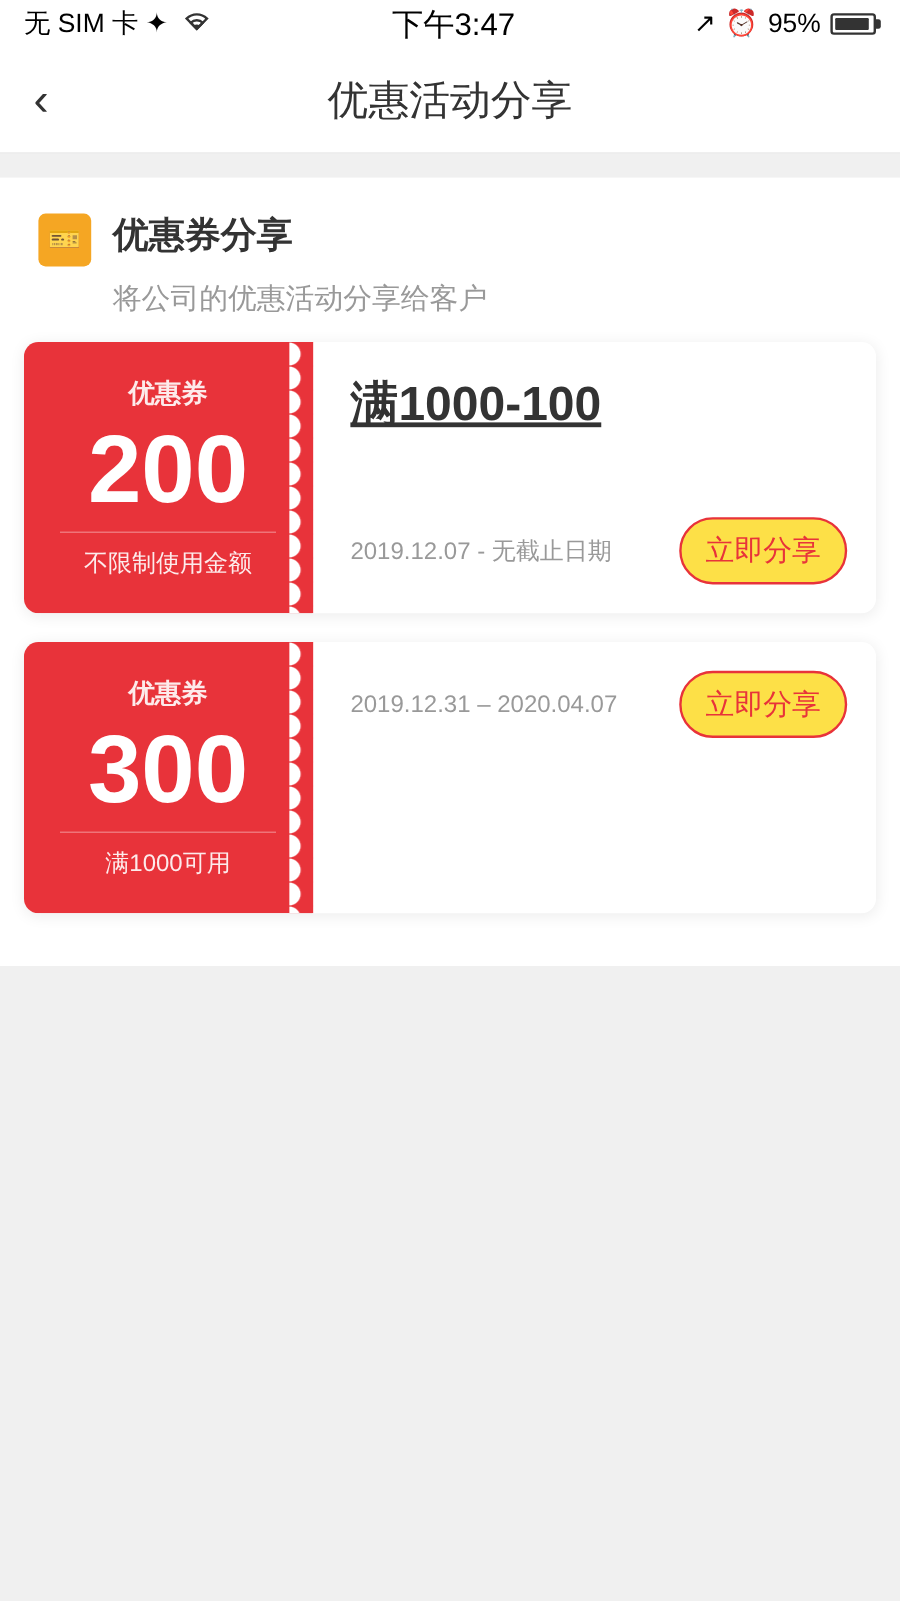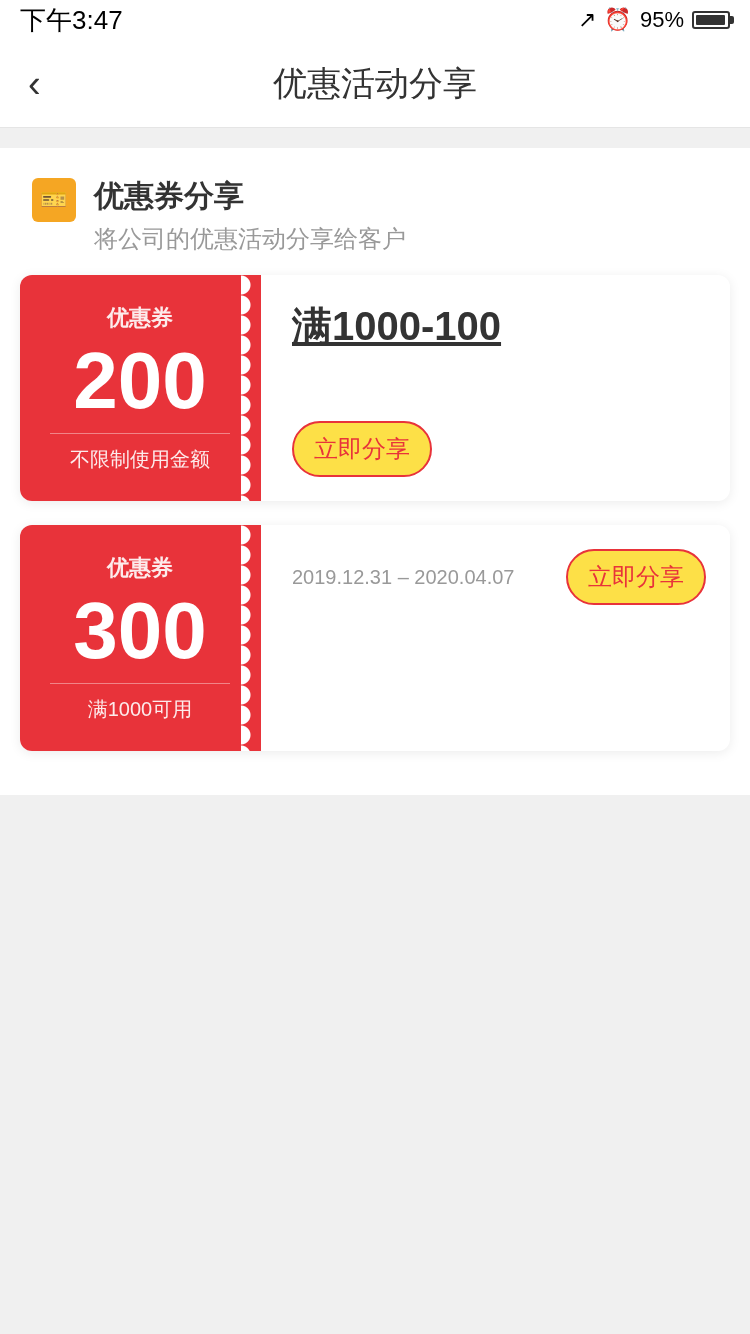--- a/index.html
+++ b/index.html
@@ -122,21 +122,21 @@
       display: flex;
       align-items: center;
       justify-content: center;
       color: #fff;
       font-size: 22px;
     }
     .section-text h2 {
       font-size: 30px;
       font-weight: 600;
       color: #333;
-      margin-bottom: 6px;
+      margin-bottom: 16px;
     }
     .section-text p {
       font-size: 24px;
       color: #999;
     }
 
     
     .coupon-list {
       background: #fff;
       padding: 0 20px 20px;
@@ -262,20 +262,30 @@
     
     .bottom-space {
       height: 600px;
       background: #f0f0f0;
     }
   </style>
 </head>
 <body>
 
 <div class="status-bar">
+  <div class="status-left">
+    <span>无 SIM 卡 ✦</span>
+    <span>
+      <svg width="28" height="22" viewBox="0 0 28 22">
+        <path d="M14 18l2.5-2.5a3.5 3.5 0 0 0-5 0L14 18z" fill="#333"></path>
+        <path d="M14 18L9 13a7 7 0 0 1 10 0L14 18z" fill="none" stroke="#333" stroke-width="2"></path>
+        <path d="M14 18L5.5 9.5a12 12 0 0 1 17 0L14 18z" fill="none" stroke="#333" stroke-width="2"></path>
+      </svg>
+    </span>
+  </div>
   <div class="status-center">下午3:47</div>
   <div class="status-right">
     <span>↗</span>
     <span>⏰</span>
     <span>95%</span>
     <div class="battery-icon">
       <div class="battery-fill"></div>
     </div>
   </div>
 </div>
@@ -304,20 +314,21 @@
   <div class="coupon-item">
     <div class="coupon-left">
       <div class="coupon-label">优惠券</div>
       <div class="coupon-amount">200</div>
       <div class="coupon-divider-line"></div>
       <div class="coupon-condition">不限制使用金额</div>
     </div>
     <div class="coupon-right">
       <div class="coupon-name">满1000-100</div>
       <div class="coupon-bottom">
+        <div class="coupon-date">2019.12.07 - 无截止日期</div>
         <button class="share-btn">立即分享</button>
       </div>
     </div>
   </div>
 
   <div class="coupon-item">
     <div class="coupon-left">
       <div class="coupon-label">优惠券</div>
       <div class="coupon-amount">300</div>
       <div class="coupon-divider-line"></div>

